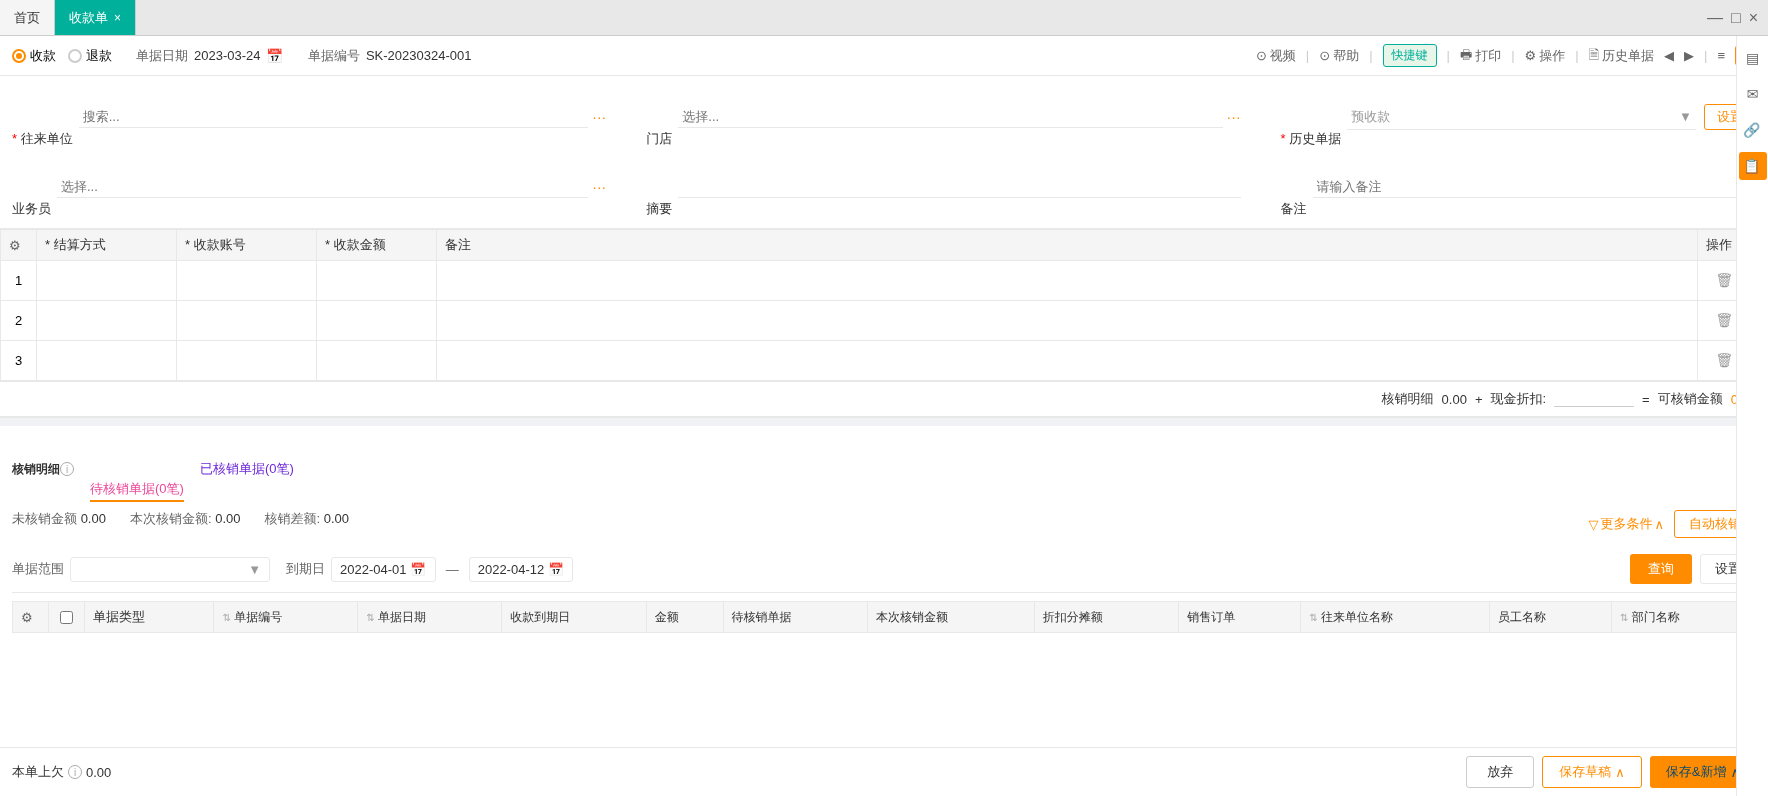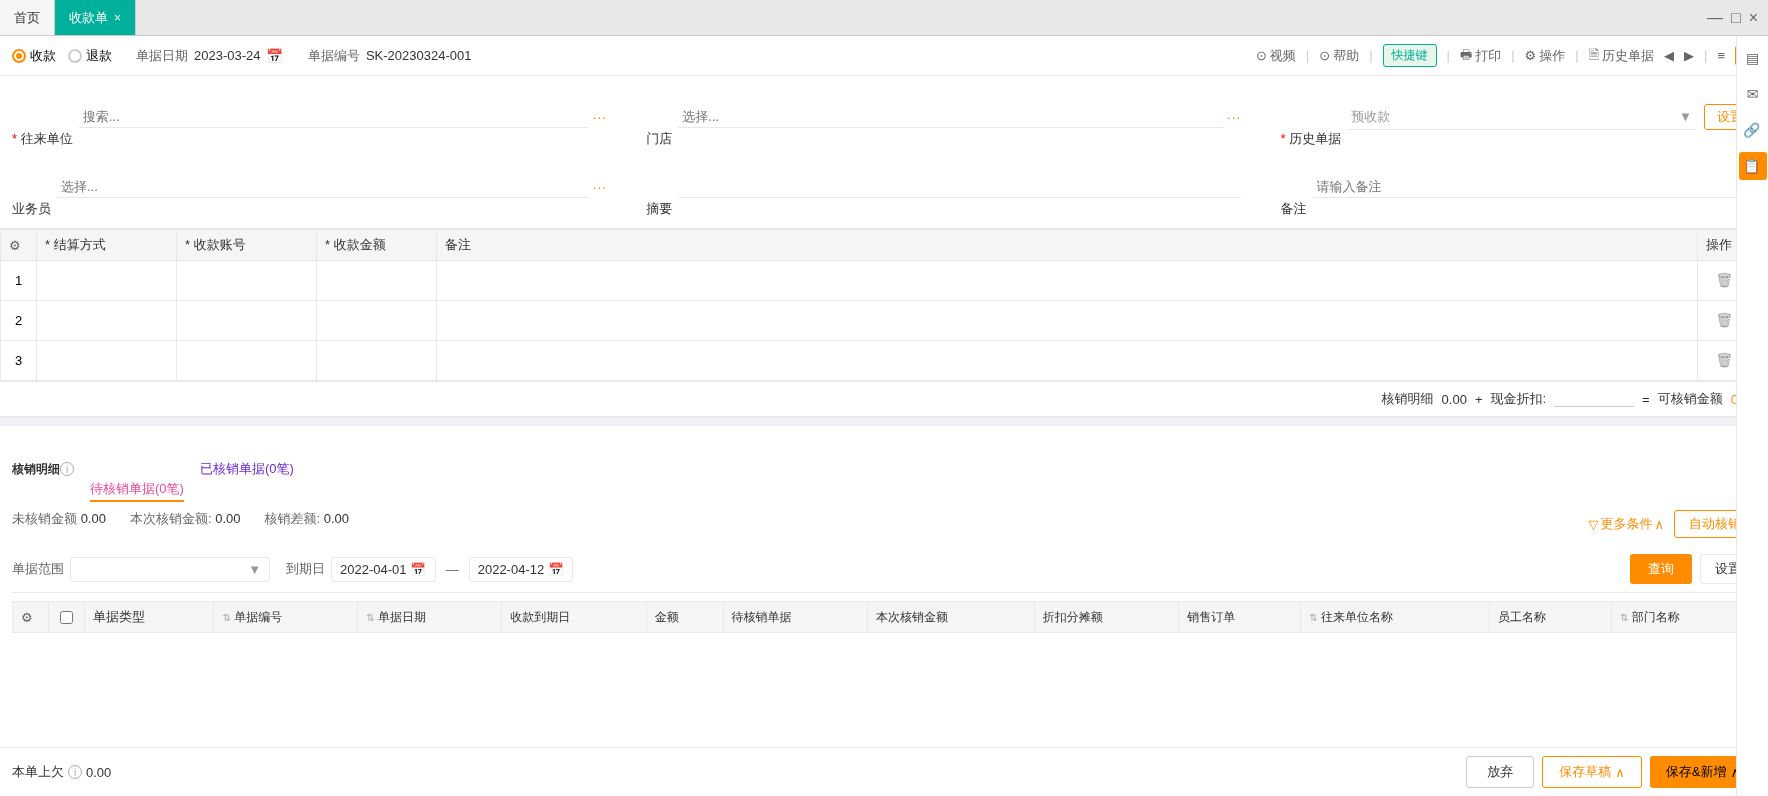--- a/index.html
+++ b/index.html
@@ -181,21 +181,21 @@
     .btn-abandon {
       background: #fff; border: 1px solid #ccc; color: #333;
       padding: 6px 20px; border-radius: 3px; cursor: pointer; font-size: 13px;
     }
     .btn-save-draft {
       background: #fff; border: 1px solid #ff8c00; color: #ff8c00;
       padding: 6px 16px; border-radius: 3px; cursor: pointer; font-size: 13px;
       display: flex; align-items: center; gap: 4px;
     }
     .btn-save-new {
-      background: #ff8c00; border: none; color: #000000;
+      background: #ff8c00; border: none; color: #0c4a6e;
       padding: 6px 16px; border-radius: 3px; cursor: pointer; font-size: 13px;
       display: flex; align-items: center; gap: 4px;
     }
 
     
     .right-sidebar {
       position: fixed; right: 0; top: 36px; width: 32px;
       display: flex; flex-direction: column; align-items: center;
       background: #fff; border-left: 1px solid #e8e8e8; height: calc(796px - 36px);
       padding-top: 8px; gap: 8px;

